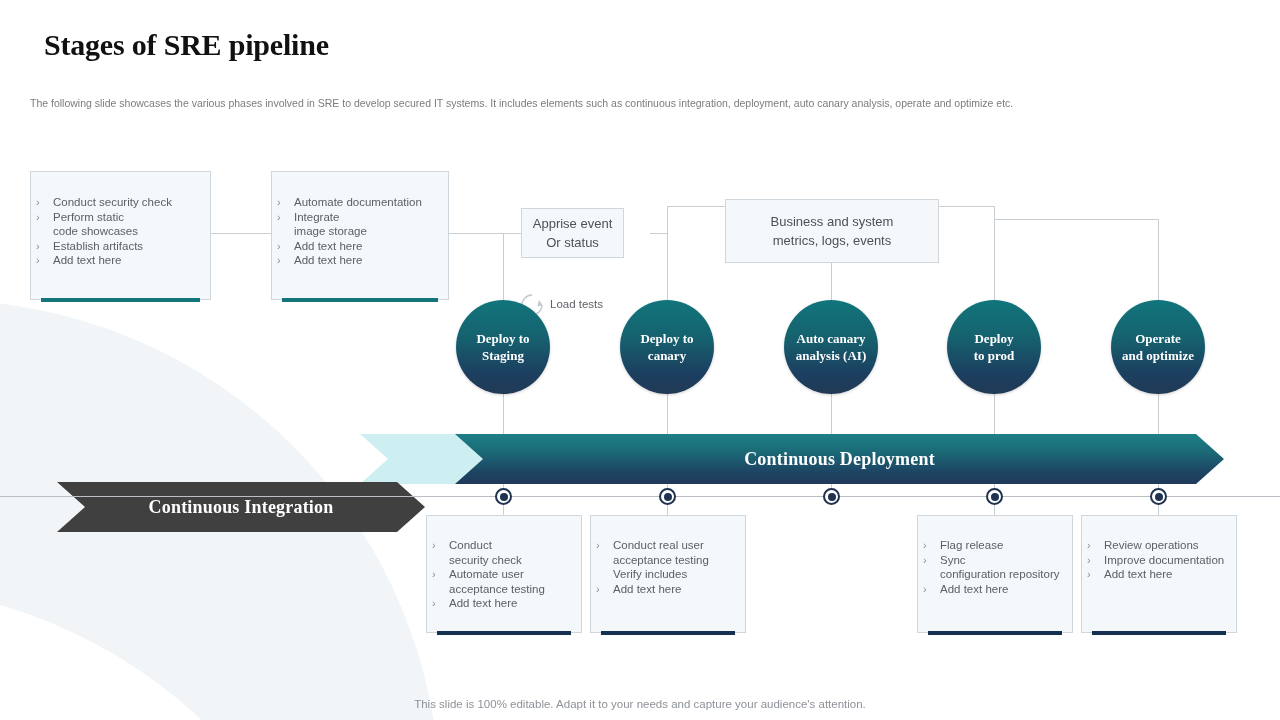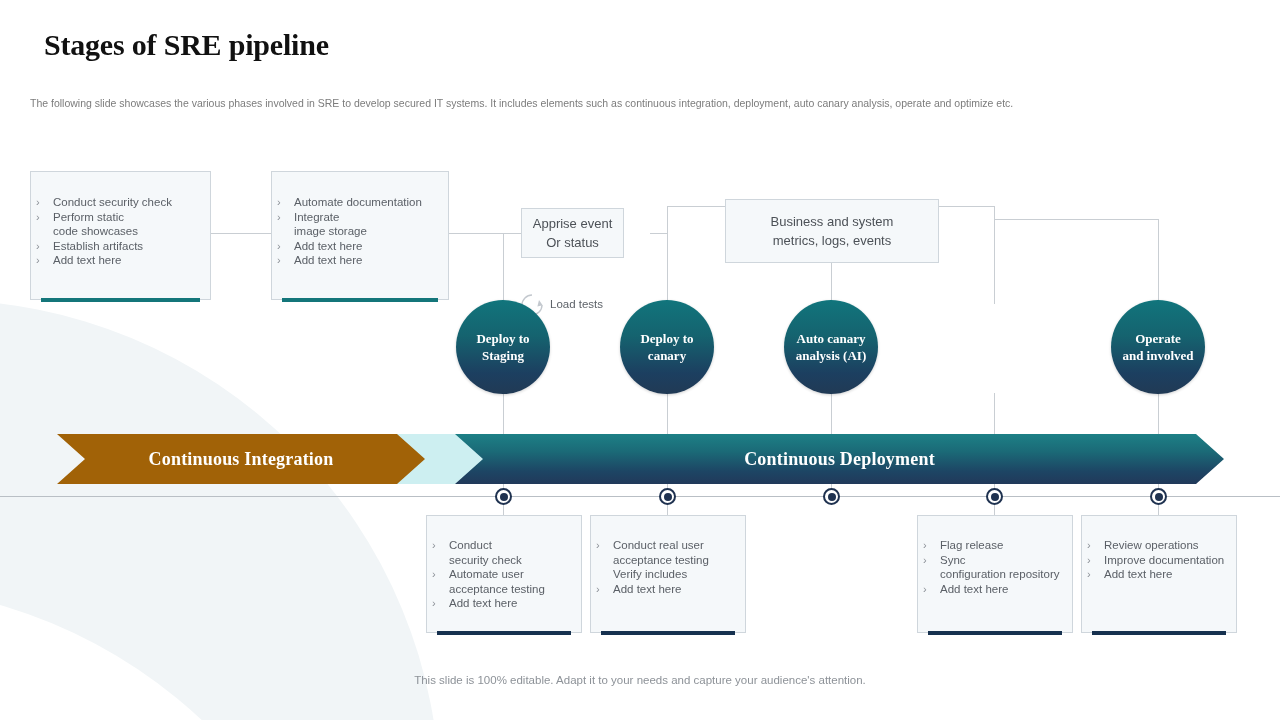--- a/index.html
+++ b/index.html
@@ -102,22 +102,23 @@
 
   
   .arrow{
     position:absolute;height:50px;
     display:flex;align-items:center;justify-content:center;
     font-family:"Liberation Serif",serif;
     font-weight:bold;font-size:18px;color:#ffffff;
     letter-spacing:.2px;
   }
   .arrow.ci{
-    background:#a16207;
+    background:#404040;
     clip-path:polygon(0 0, calc(100% - 28px) 0, 100% 50%, calc(100% - 28px) 100%, 0 100%, 28px 50%);
+    margin-top:48px;
   }
   .arrow.mid{
     background:#cdeff1;
     clip-path:polygon(0 0, calc(100% - 28px) 0, 100% 50%, calc(100% - 28px) 100%, 0 100%, 28px 50%);
   }
   .arrow.cd{
     background:linear-gradient(180deg,#1d8086 0%,#1b6a77 35%,#1d4564 75%,#21395a 100%);
     clip-path:polygon(0 0, calc(100% - 28px) 0, 100% 50%, calc(100% - 28px) 100%, 0 100%, 28px 50%);
   }
 
@@ -125,21 +126,21 @@
   .tl-line{position:absolute;left:0;width:1280px;height:1px;background:#b9bfc5;}
   .tl-dot{
     position:absolute;width:17px;height:17px;border-radius:50%;
     background:#ffffff;border:2px solid #1f3250;
     box-sizing:border-box;
     display:flex;align-items:center;justify-content:center;
   }
   .tl-dot i{width:8px;height:8px;border-radius:50%;background:#1f3250;display:block;}
 
   .footer{
-    position:absolute;left:0;width:1280px;top:674px;
+    position:absolute;left:0;width:1280px;top:698px;
     text-align:center;font-size:11.5px;color:#8d9298;
   }
 </style>
 </head>
 <body>
 
 <div id="slide">
 
   <div class="bg-arc"></div>
   <div class="bg-arc2"></div>
@@ -235,24 +236,30 @@
       <span>Deploy to</span><br>
       <span>canary</span>
     </div>
   </div>
   <div class="circ" style="left:784px;top:300px;text-align:center;">
     <div>
       <span>Auto canary</span><br>
       <span>analysis (AI)</span>
     </div>
   </div>
+  <div class="circ" style="left:947px;top:300px;">
+    <div>
+      <span>Deploy</span><br>
+      <span>to prod</span>
+    </div>
+  </div>
   <div class="circ" style="left:1111px;top:300px;">
     <div>
       <span>Operate</span><br>
-      <span>and involved</span>
+      <span>and optimize</span>
     </div>
   </div>
 
   <div class="arrow mid" style="left:360px;top:434px;width:150px;"></div>
   <div class="arrow ci" style="left:57px;top:434px;width:368px;">
     <span>Continuous Integration</span>
   </div>
   <div class="arrow cd" style="left:455px;top:434px;width:769px;">
     <span>Continuous Deployment</span>
   </div>

